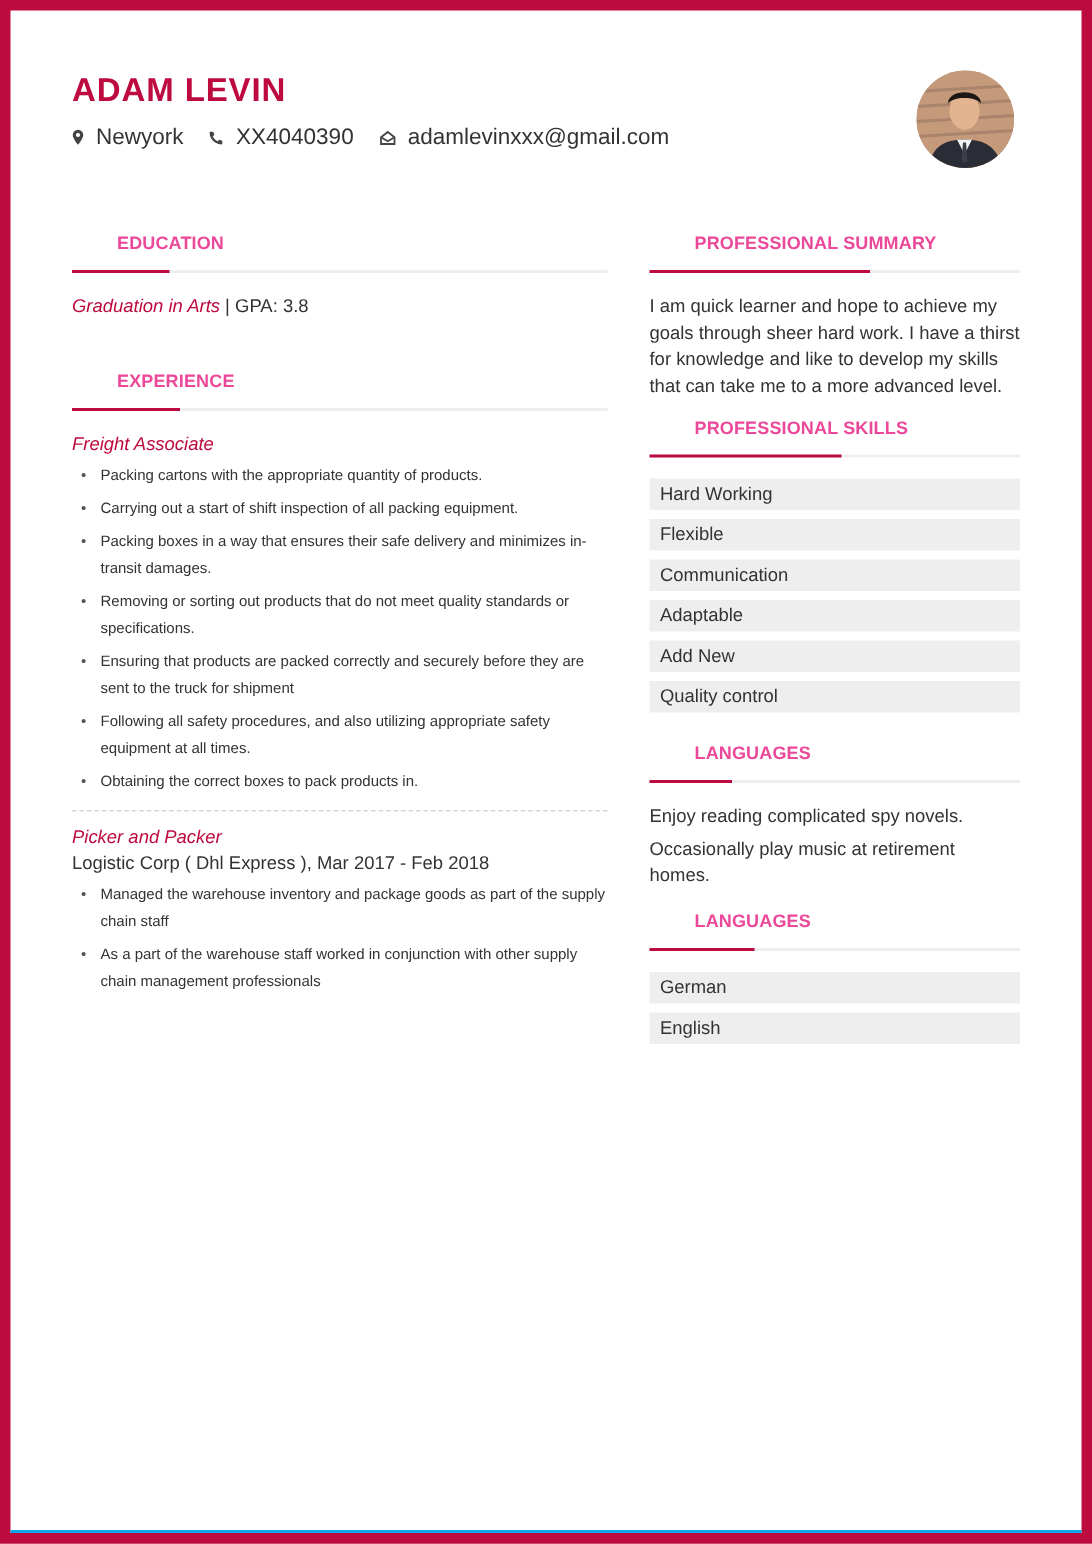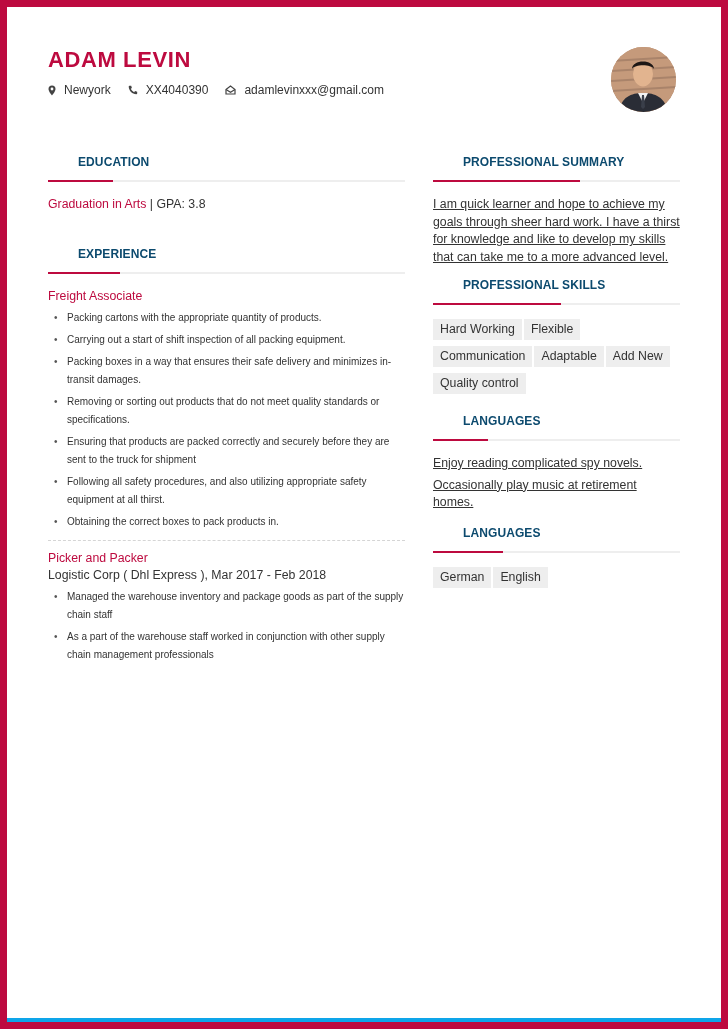--- a/index.html
+++ b/index.html
@@ -1,45 +1,45 @@
 <!DOCTYPE html>
 <html><head>
 <meta charset="utf-8">
 <style>
   * { box-sizing: border-box; margin: 0; padding: 0; }
   html, body { width: 728px; height: 1029px; background: #bd0a3f; }
   body { font-family: "Liberation Sans", "DejaVu Sans", sans-serif; color: #2b2b2b; }
   .page {
     position: absolute; left: 7px; top: 7px; width: 714px; height: 1015px;
-    background: #ffffff; border-bottom: 4px solid #0ea5e9;
+    background: #ffffff; border-bottom: 2px solid #0ea5e9;
   }
   .header { position: absolute; left: 41px; top: 40px; right: 40px; height: 90px; }
   .name { font-size: 22px; font-weight: bold; color: #bd0a3f; letter-spacing: 0.6px; }
-  .contacts { margin-top: 10px; display: flex; align-items: flex-start; font-size: 12px; color: #333; }
+  .contacts { margin-top: 10px; display: flex; align-items: flex-start; font-size: 15px; color: #333; }
   .contact { display: flex; align-items: center; margin-right: 17px; }
   .contact svg { margin-right: 8px; }
   .photo {
     position: absolute; left: 563px; top: 0px; width: 65px; height: 65px; border-radius: 50%;
     overflow: hidden; background: linear-gradient(180deg,#b98c6c 0%,#caa183 40%,#8c6a54 100%);
   }
   .col-left { position: absolute; left: 41px; top: 148px; width: 357px; }
   .col-right { position: absolute; left: 426px; top: 148px; width: 247px; }
-  .section-title { font-size: 12px; font-weight: bold; color: #0c4a6e; letter-spacing: 0.1px; padding-left: 30px; }
+  .section-title { font-size: 12px; font-weight: bold; color: #ec4899; letter-spacing: 0.1px; padding-left: 30px; }
   .section-rule { position: relative; height: 2px; background: #eeeeee; margin-top: 11px; margin-bottom: 14px; }
   .section-rule .accent { position: absolute; left: 0; top: 0; height: 2px; background: #bd0a3f; }
   .body-text { font-size: 12.3px; line-height: 17.5px; color: #333; }
-  .role { font-size: 12.3px; color: #bd0a3f; line-height: 17px; }
+  .role { font-size: 12.3px; color: #bd0a3f; line-height: 17px; font-style: italic; }
   .pipe { color: #333; }
   ul.bullets { list-style: none; margin-top: 4px; }
   ul.bullets li { position: relative; padding-left: 19px; font-size: 10px; line-height: 18px; color: #333; margin-bottom: 4px; }
   ul.bullets li::before { content: "\2022"; position: absolute; left: 6px; top: 0; color: #555; font-size: 10px; }
   .dashed { border-top: 1px dashed #d5d5d5; margin: 9px 0 9px 0; }
-  .tags { display: flex; flex-wrap: wrap; gap: 6px 2px; }
+  .tags { display: flex; flex-wrap: wrap; gap: 6px 17px; flex-direction: column; }
   .tag { background: #eeeeee; font-size: 12.3px; color: #333; padding: 3px 7px; line-height: 15px; }
-  .para { font-size: 12.3px; line-height: 17.5px; color: #333; margin-bottom: 4px; text-decoration: underline; }
+  .para { font-size: 12.3px; line-height: 17.5px; color: #333; margin-bottom: 4px; }
 </style>
 </head>
 <body>
 
 <div class="page">
 
   <div class="header">
     <div class="name">ADAM LEVIN</div>
     <div class="contacts">
       <div class="contact">
@@ -100,21 +100,21 @@
         </div>
 
       <div>
         <div class="role">Freight Associate</div>
         <ul class="bullets">
           <li>Packing cartons with the appropriate quantity of products.</li>
           <li>Carrying out a start of shift inspection of all packing equipment.</li>
           <li>Packing boxes in a way that ensures their safe delivery and minimizes in-transit damages.</li>
           <li>Removing or sorting out products that do not meet quality standards or specifications.</li>
           <li>Ensuring that products are packed correctly and securely before they are sent to the truck for shipment</li>
-          <li>Following all safety procedures, and also utilizing appropriate safety equipment at all thirst.</li>
+          <li>Following all safety procedures, and also utilizing appropriate safety equipment at all times.</li>
           <li>Obtaining the correct boxes to pack products in.</li>
         </ul>
       </div>
 
       <div class="dashed"></div>
 
       <div>
         <div class="role">Picker and Packer</div>
         <div class="body-text">Logistic Corp ( Dhl Express ), Mar 2017 - Feb 2018</div>
         <ul class="bullets">

